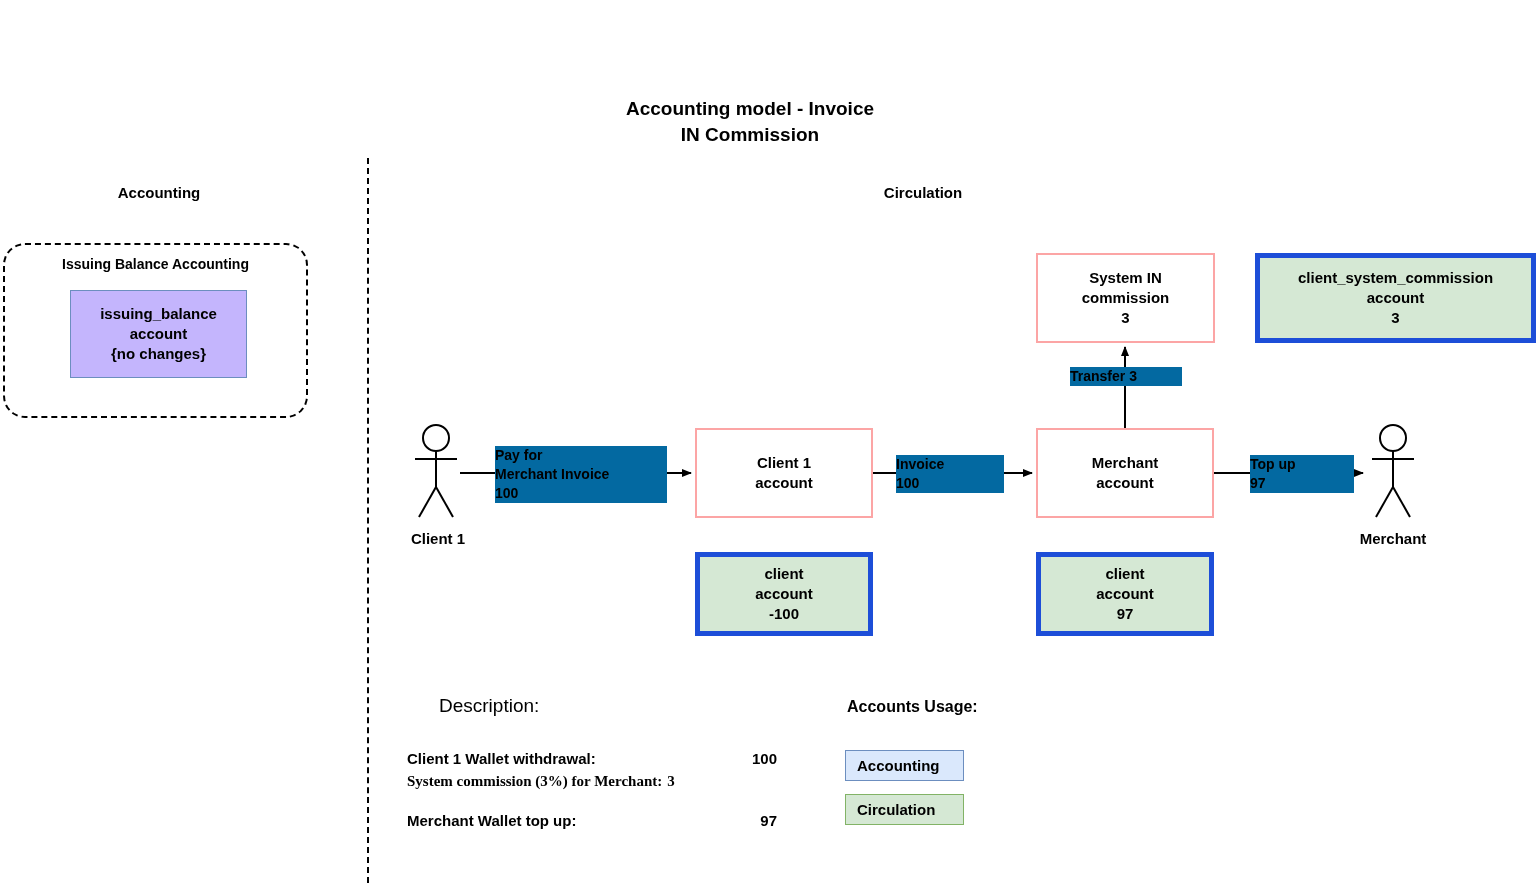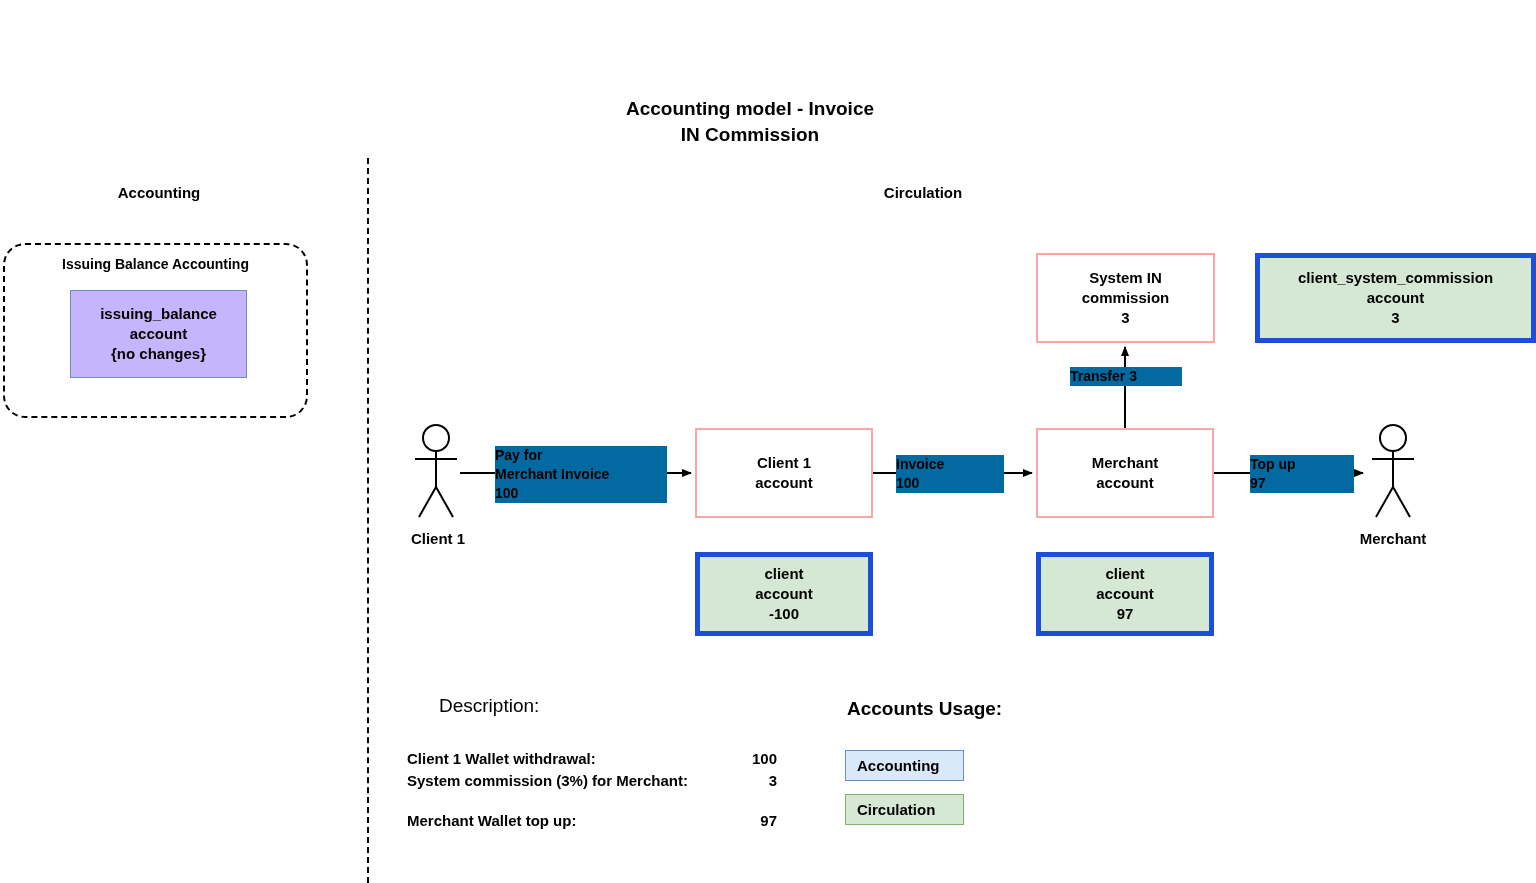--- a/index.html
+++ b/index.html
@@ -122,34 +122,34 @@
     pointer-events: none;
   }
 
   
   #description-title {
     left: 407px; top: 695px;
     font-size: 19px; font-weight: normal; margin-left: 32px;
   }
   #accounts-usage-title {
     left: 847px; top: 698px;
-    font-size: 19px; font-weight: bold;
+    font-size: 16px; font-weight: bold;
   }
   #description-rows { left: 407px; top: 748px; width: 370px; }
   .desc-row {
     display: flex;
     justify-content: space-between;
     font-size: 15px;
     font-weight: bold;
     line-height: 22px;
   }
   .desc-row.gap { margin-top: 18px; }
   .desc-label { white-space: nowrap; }
   .desc-value { white-space: nowrap; }
-  .desc-row.tight { justify-content: space-between; }
+  .desc-row.tight { justify-content: flex-start; font-family: Liberation Serif, serif; }
   .desc-row.tight .desc-value { margin-left: 5px; }
 
   .legend-chip {
     box-sizing: border-box;
     display: flex;
     align-items: center;
     padding-left: 11px;
     width: 119px; height: 31px;
     font-size: 15px;
     font-weight: bold;

